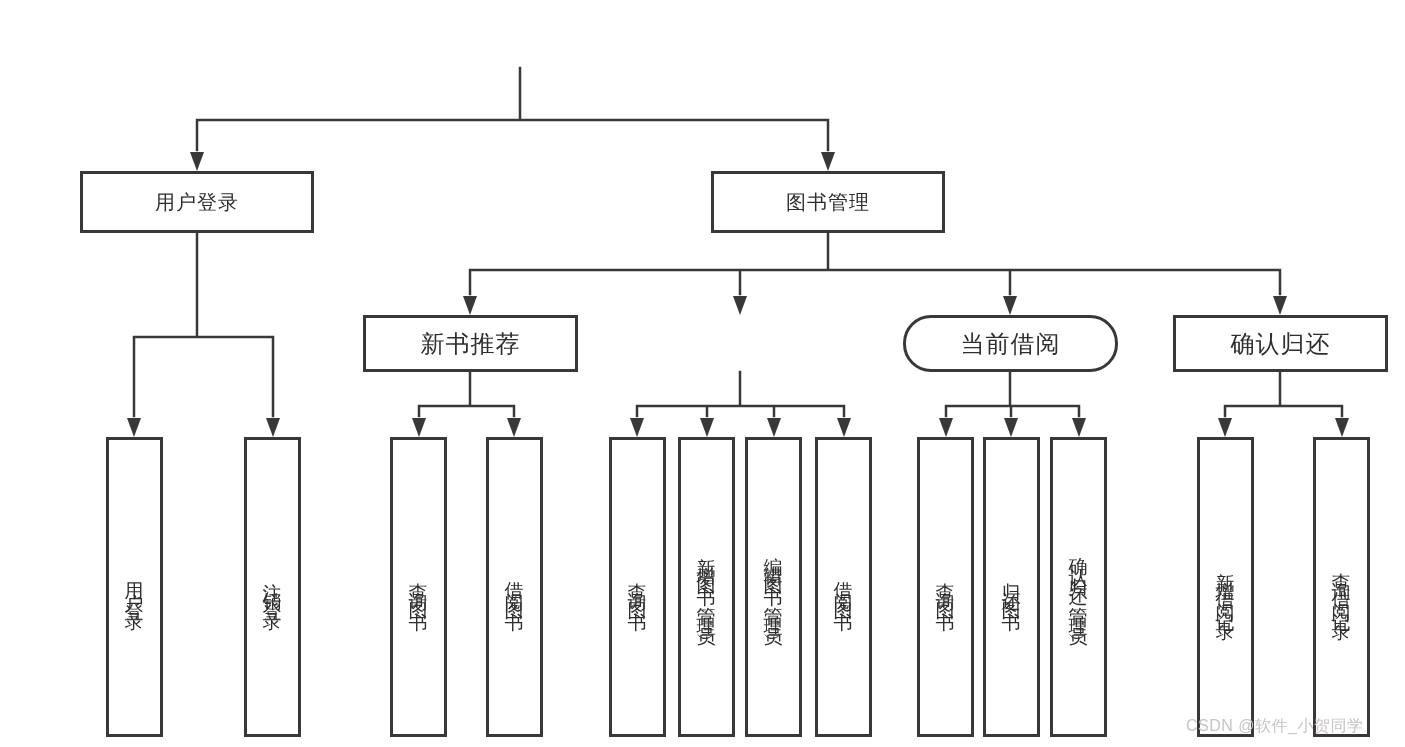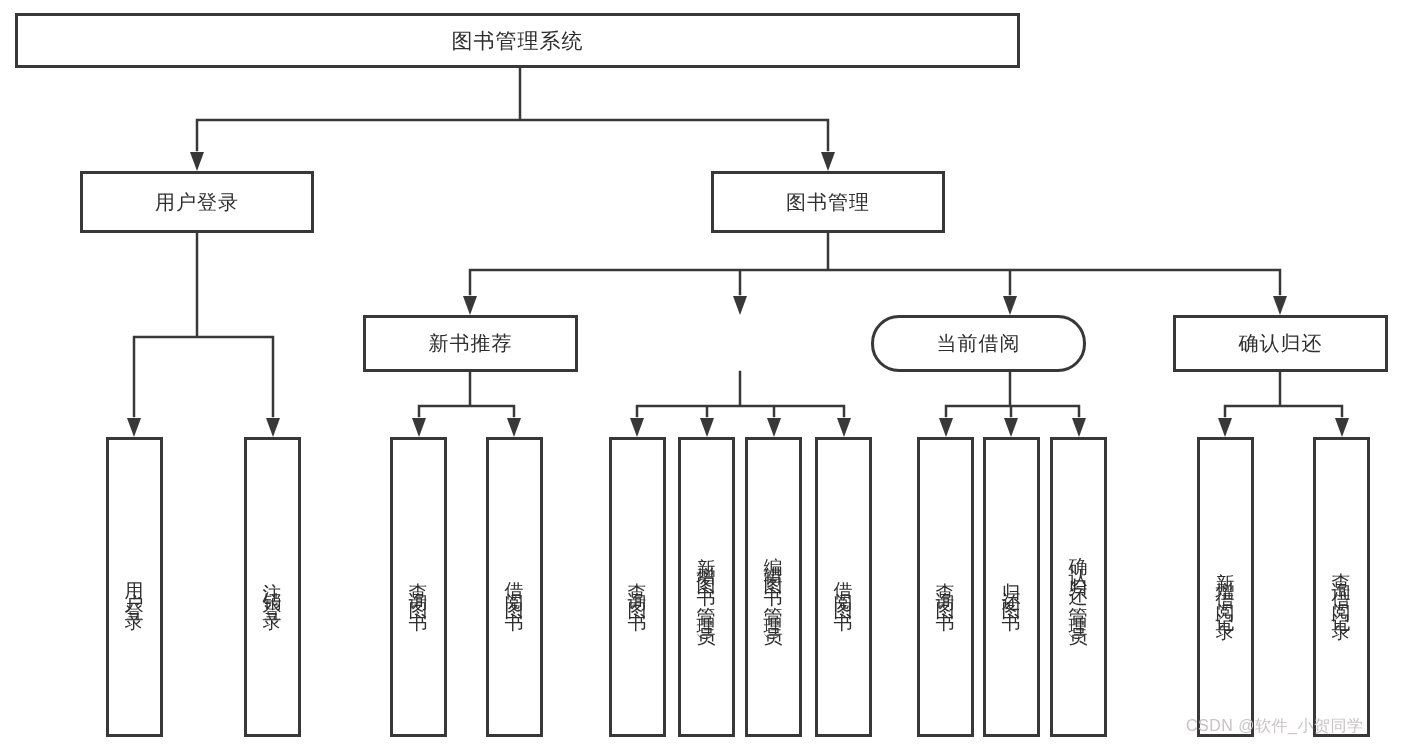--- a/index.html
+++ b/index.html
@@ -17,21 +17,21 @@
     background:#ffffff;
     border:3px solid #383838;
     display:flex;
     align-items:center;
     justify-content:center;
     color:#2e2e2e;
     z-index:2;
   }
   .root-box{left:15px;top:13px;width:1005px;height:55px;font-size:21px;letter-spacing:1px;}
   .l2{top:171px;width:234px;height:62px;font-size:20px;letter-spacing:1px;}
-  .l3{top:315px;width:215px;height:57px;font-size:20px;letter-spacing:1px;}
+  .l3{top:315px;width:215px;height:57px;font-size:24px;letter-spacing:1px;}
   .leaf{
     top:437px;width:57px;height:300px;
     writing-mode:vertical-rl;
     text-orientation:mixed;
     font-size:19px;
     letter-spacing:10px;
     line-height:1;
   }
   .watermark{
     position:absolute;
@@ -82,27 +82,26 @@
       <polygon class="arrow" points="767,418 781,418 774,437"></polygon>
       <polygon class="arrow" points="837,418 851,418 844,437"></polygon>
       <polygon class="arrow" points="939,418 953,418 946,437"></polygon>
       <polygon class="arrow" points="1004,418 1018,418 1011,437"></polygon>
       <polygon class="arrow" points="1072,418 1086,418 1079,437"></polygon>
       <polygon class="arrow" points="1218,418 1232,418 1225,437"></polygon>
       <polygon class="arrow" points="1335,418 1349,418 1342,437"></polygon>
     </g>
   </svg>
 
-  <div class="box root-box">图书管理系统</div>
 
   <div class="box l2" style="left:80px;">用户登录</div>
   <div class="box l2" style="left:711px;">图书管理</div>
 
   <div class="box l3" style="left:363px;">新书推荐</div>
-  <div class="box l3" style="left:871px;border-radius:28px;">当前借阅</div>
+  <div class="box l3" style="left:903px;border-radius:28px;">当前借阅</div>
   <div class="box l3" style="left:1173px;">确认归还</div>
 
   <div class="box leaf" style="left:106px;">用户登录</div>
   <div class="box leaf" style="left:244px;">注销登录</div>
   <div class="box leaf" style="left:390px;">查询图书</div>
   <div class="box leaf" style="left:486px;">借阅图书</div>
   <div class="box leaf" style="left:609px;">查询图书</div>
   <div class="box leaf" style="left:678px;">新增图书（管理员）</div>
   <div class="box leaf" style="left:745px;">编辑图书（管理员）</div>
   <div class="box leaf" style="left:815px;">借阅图书</div>

